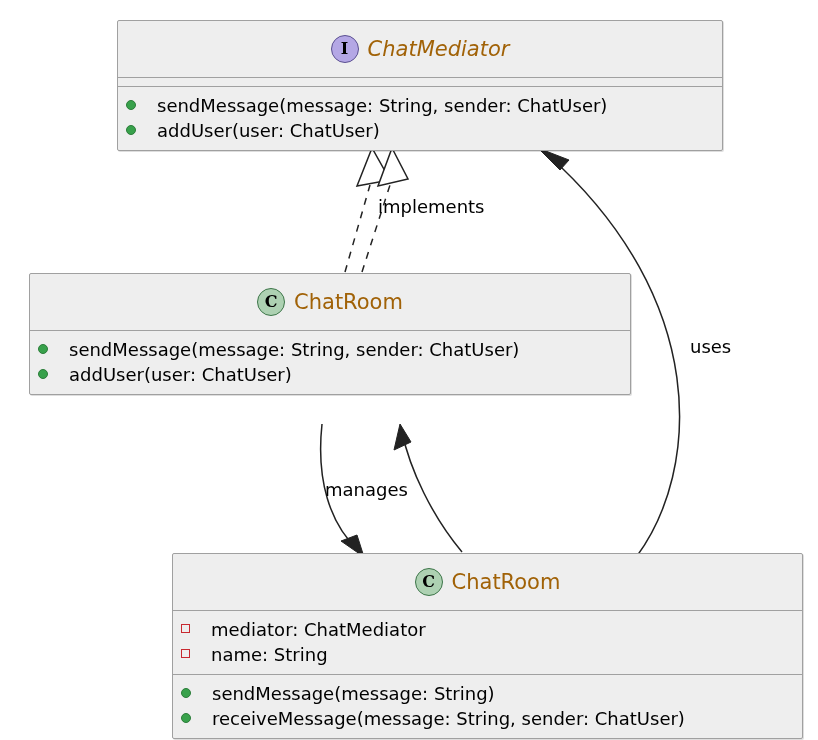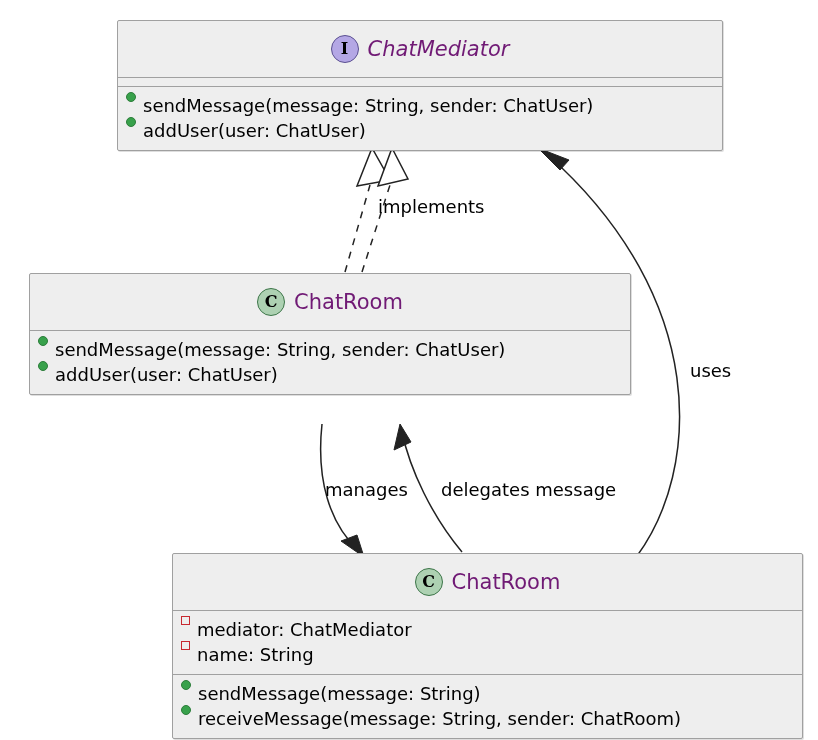--- a/index.html
+++ b/index.html
@@ -63,30 +63,30 @@
     background: #b4a7e5;
     border: 1.6px solid #5b5091;
   }
   .stereo-class {
     background: #add1b2;
     border: 1.6px solid #3d7549;
   }
 
   .uml-title {
     font-size: 21px;
-    color: #701a75;
+    color: #a16207;
     white-space: nowrap;
   }
   .uml-title.italic { font-style: italic; }
 
   
   .member {
     display: flex;
-    align-items: flex-start;
-    gap: 7px;
+    align-items: center;
+    gap: 21px;
     font-size: 18px;
     color: #000000;
     line-height: 25px;
     white-space: nowrap;
   }
   .vis {
     flex: 0 0 auto;
     position: relative;
     top: -1px;
   }
@@ -163,23 +163,22 @@
     <polygon class="arrow-solid" points="538,148 569,160 560,170"></polygon>
 
     <path class="edge-line" d="M 322,424 C 316,480 330,524 358,550"></path>
     <polygon class="arrow-solid" points="364,557 341,541 357,535"></polygon>
 
     <path class="edge-line" d="M 462,552 C 432,516 410,470 402,432"></path>
     <polygon class="arrow-solid" points="400,424 394,450 411,442"></polygon>
   </svg>
 
   <div class="edge-label" style="left:378px; top:196px;">implements</div>
-  <div class="edge-label" style="left:690px; top:336px;margin-top:24px;">uses</div>
+  <div class="edge-label" style="left:690px; top:336px;">uses</div>
   <div class="edge-label" style="left:325px; top:479px;">manages</div>
-  <div class="edge-label" style="left:441px; top:479px;">delegates message</div>
 
   <div class="uml-box" style="left:117px; top:20px; width:606px;">
     <div class="uml-header">
       <span class="stereo stereo-interface">I</span>
       <span class="uml-title italic">ChatMediator</span>
     </div>
     <div class="uml-compartment empty"></div>
     <div class="uml-compartment">
       <div class="member">
         <span class="vis vis-public"></span>
@@ -224,18 +223,18 @@
         <span>name: String</span>
       </div>
     </div>
     <div class="uml-compartment">
       <div class="member">
         <span class="vis vis-public"></span>
         <span>sendMessage(message: String)</span>
       </div>
       <div class="member">
         <span class="vis vis-public"></span>
-        <span>receiveMessage(message: String, sender: ChatRoom)</span>
+        <span>receiveMessage(message: String, sender: ChatUser)</span>
       </div>
     </div>
   </div>
 
 </div>
 
 </body></html>

